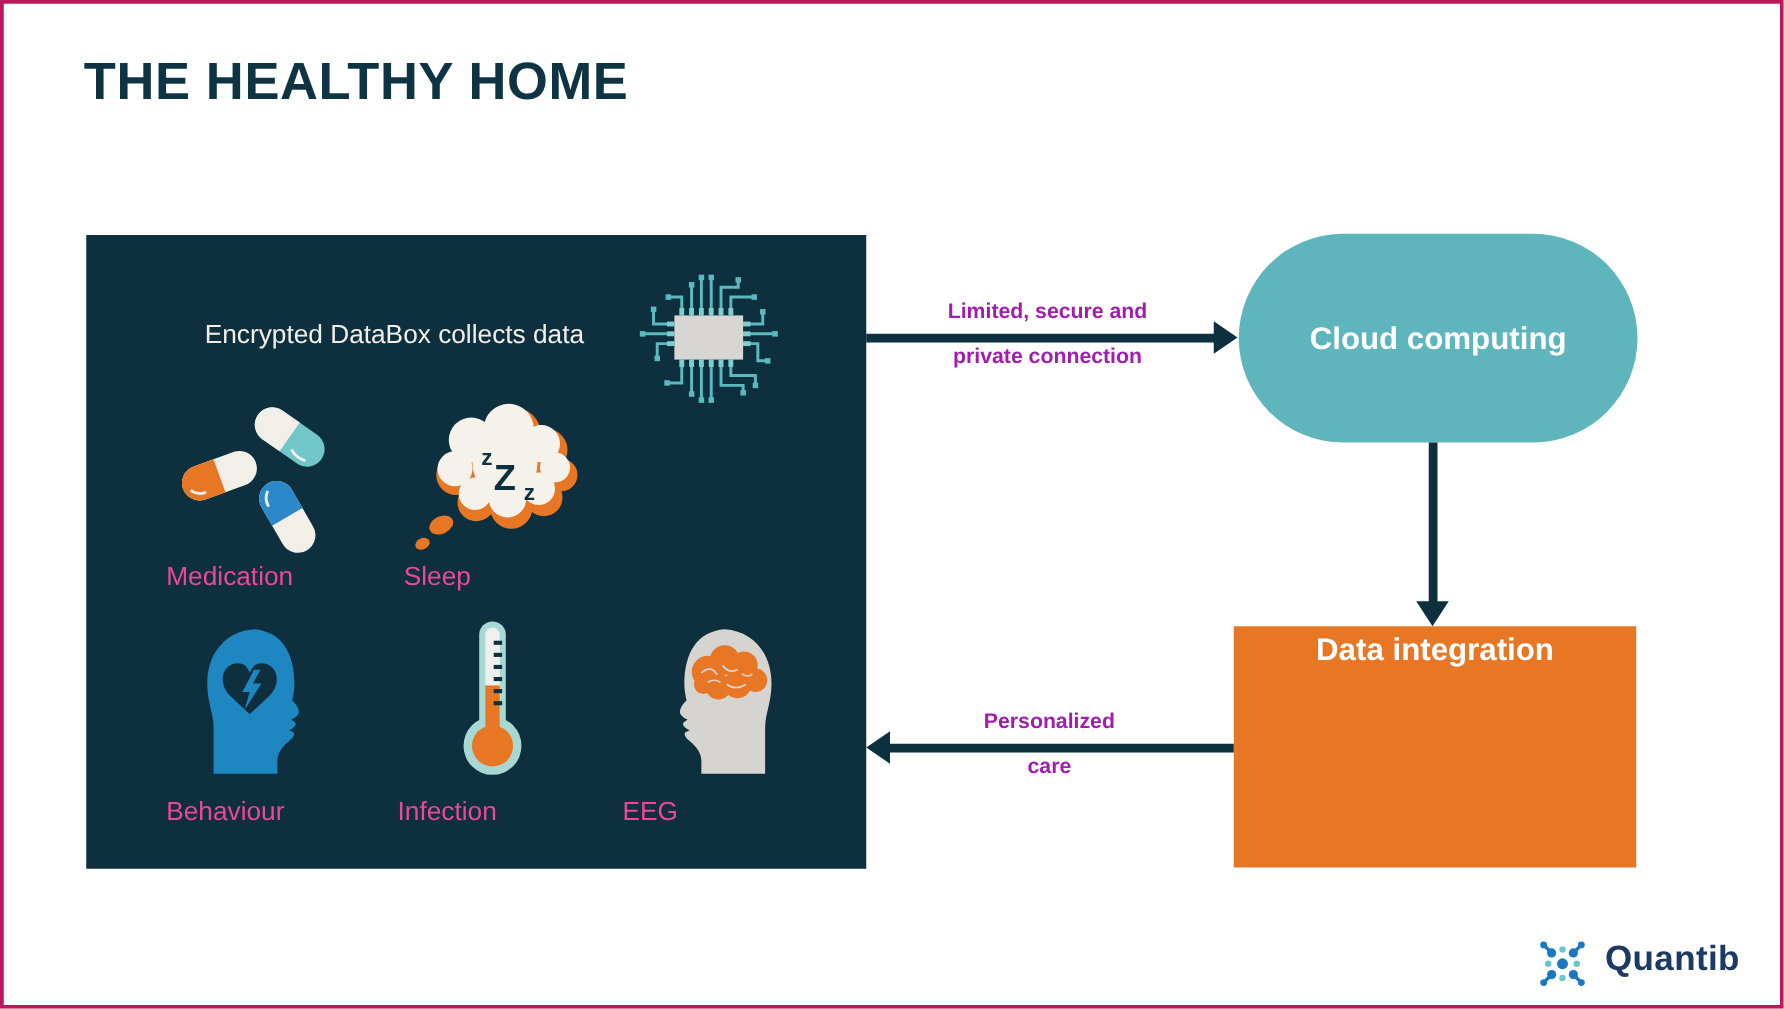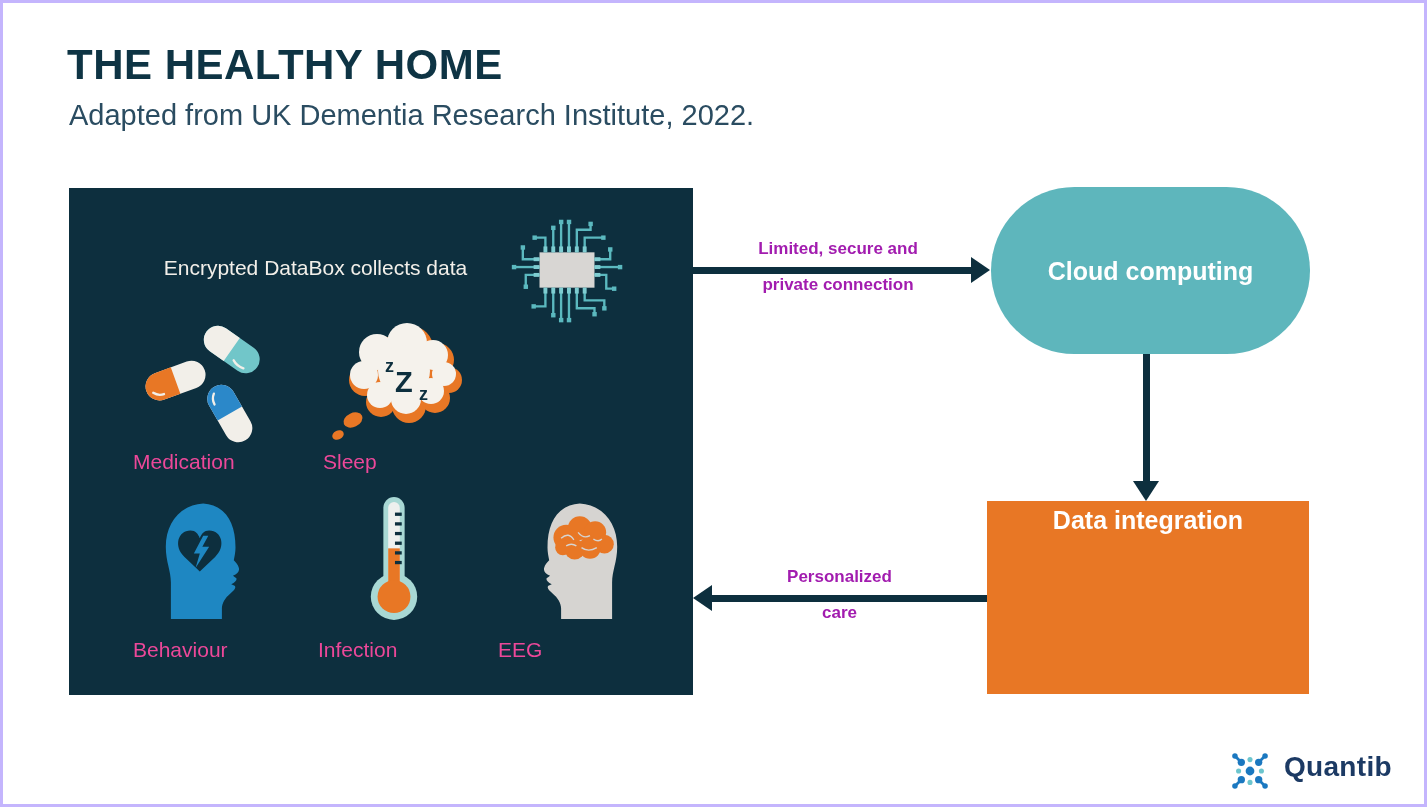--- a/index.html
+++ b/index.html
@@ -1,17 +1,17 @@
 <!DOCTYPE html>
 <html><head>
 <meta charset="utf-8">
 <style>
   html,body{margin:0;padding:0;background:#fff;}
   .canvas{position:relative;width:1427px;height:807px;box-sizing:border-box;
-    border:3px solid #c4b5fd;background:#ffffff;overflow:hidden;
+    border:3px solid #be185d;background:#ffffff;overflow:hidden;
     font-family:"Liberation Sans", sans-serif;}
   .abs{position:absolute;}
   .page-title{left:64px;top:38px;font-size:42px;font-weight:800;color:#0e3444;letter-spacing:.5px;}
   .page-subtitle{left:66px;top:96px;font-size:29px;font-weight:400;color:#2a4c61;}
   .databox{left:66px;top:185px;width:624px;height:507px;background:#0d2f3e;}
   .db-heading{left:24px;top:68px;width:445px;text-align:center;font-size:21px;color:#f2efe9;font-weight:400;}
   .db-label{position:absolute;text-align:left;font-size:21px;color:#ec4899;font-weight:400;width:150px;}
   .node-text{color:#ffffff;font-weight:700;font-size:25px;text-align:center;line-height:38px;}
   .cloud-node{left:988px;top:184px;width:319px;height:167px;background:#5eb6bc;border-radius:84px;
     display:flex;flex-direction:column;justify-content:center;}
@@ -27,21 +27,20 @@
   .arrow-label{position:absolute;text-align:center;font-size:17px;font-weight:700;color:#a21caf;}
   .logo-text{left:1281px;top:748px;font-size:28px;font-weight:800;color:#1c3a64;letter-spacing:.3px;}
   svg{display:block;}
 </style>
 </head>
 <body>
 
 <div class="canvas">
 
   <div class="abs page-title">THE HEALTHY HOME</div>
-  <div class="abs page-subtitle">Adapted from UK Dementia Research Institute, 2022.</div>
 
   <div class="abs databox">
 
     <div class="abs db-heading">Encrypted DataBox collects data</div>
 
     <svg class="abs" style="left:439px;top:28px" width="118" height="108" viewBox="0 0 120 110">
       <g stroke="#5bb9bf" stroke-width="2.4" fill="none">
         <path d="M38,37 V22 H27"></path>
           <path d="M46,37 V12"></path>
           <path d="M54,37 V6"></path>

